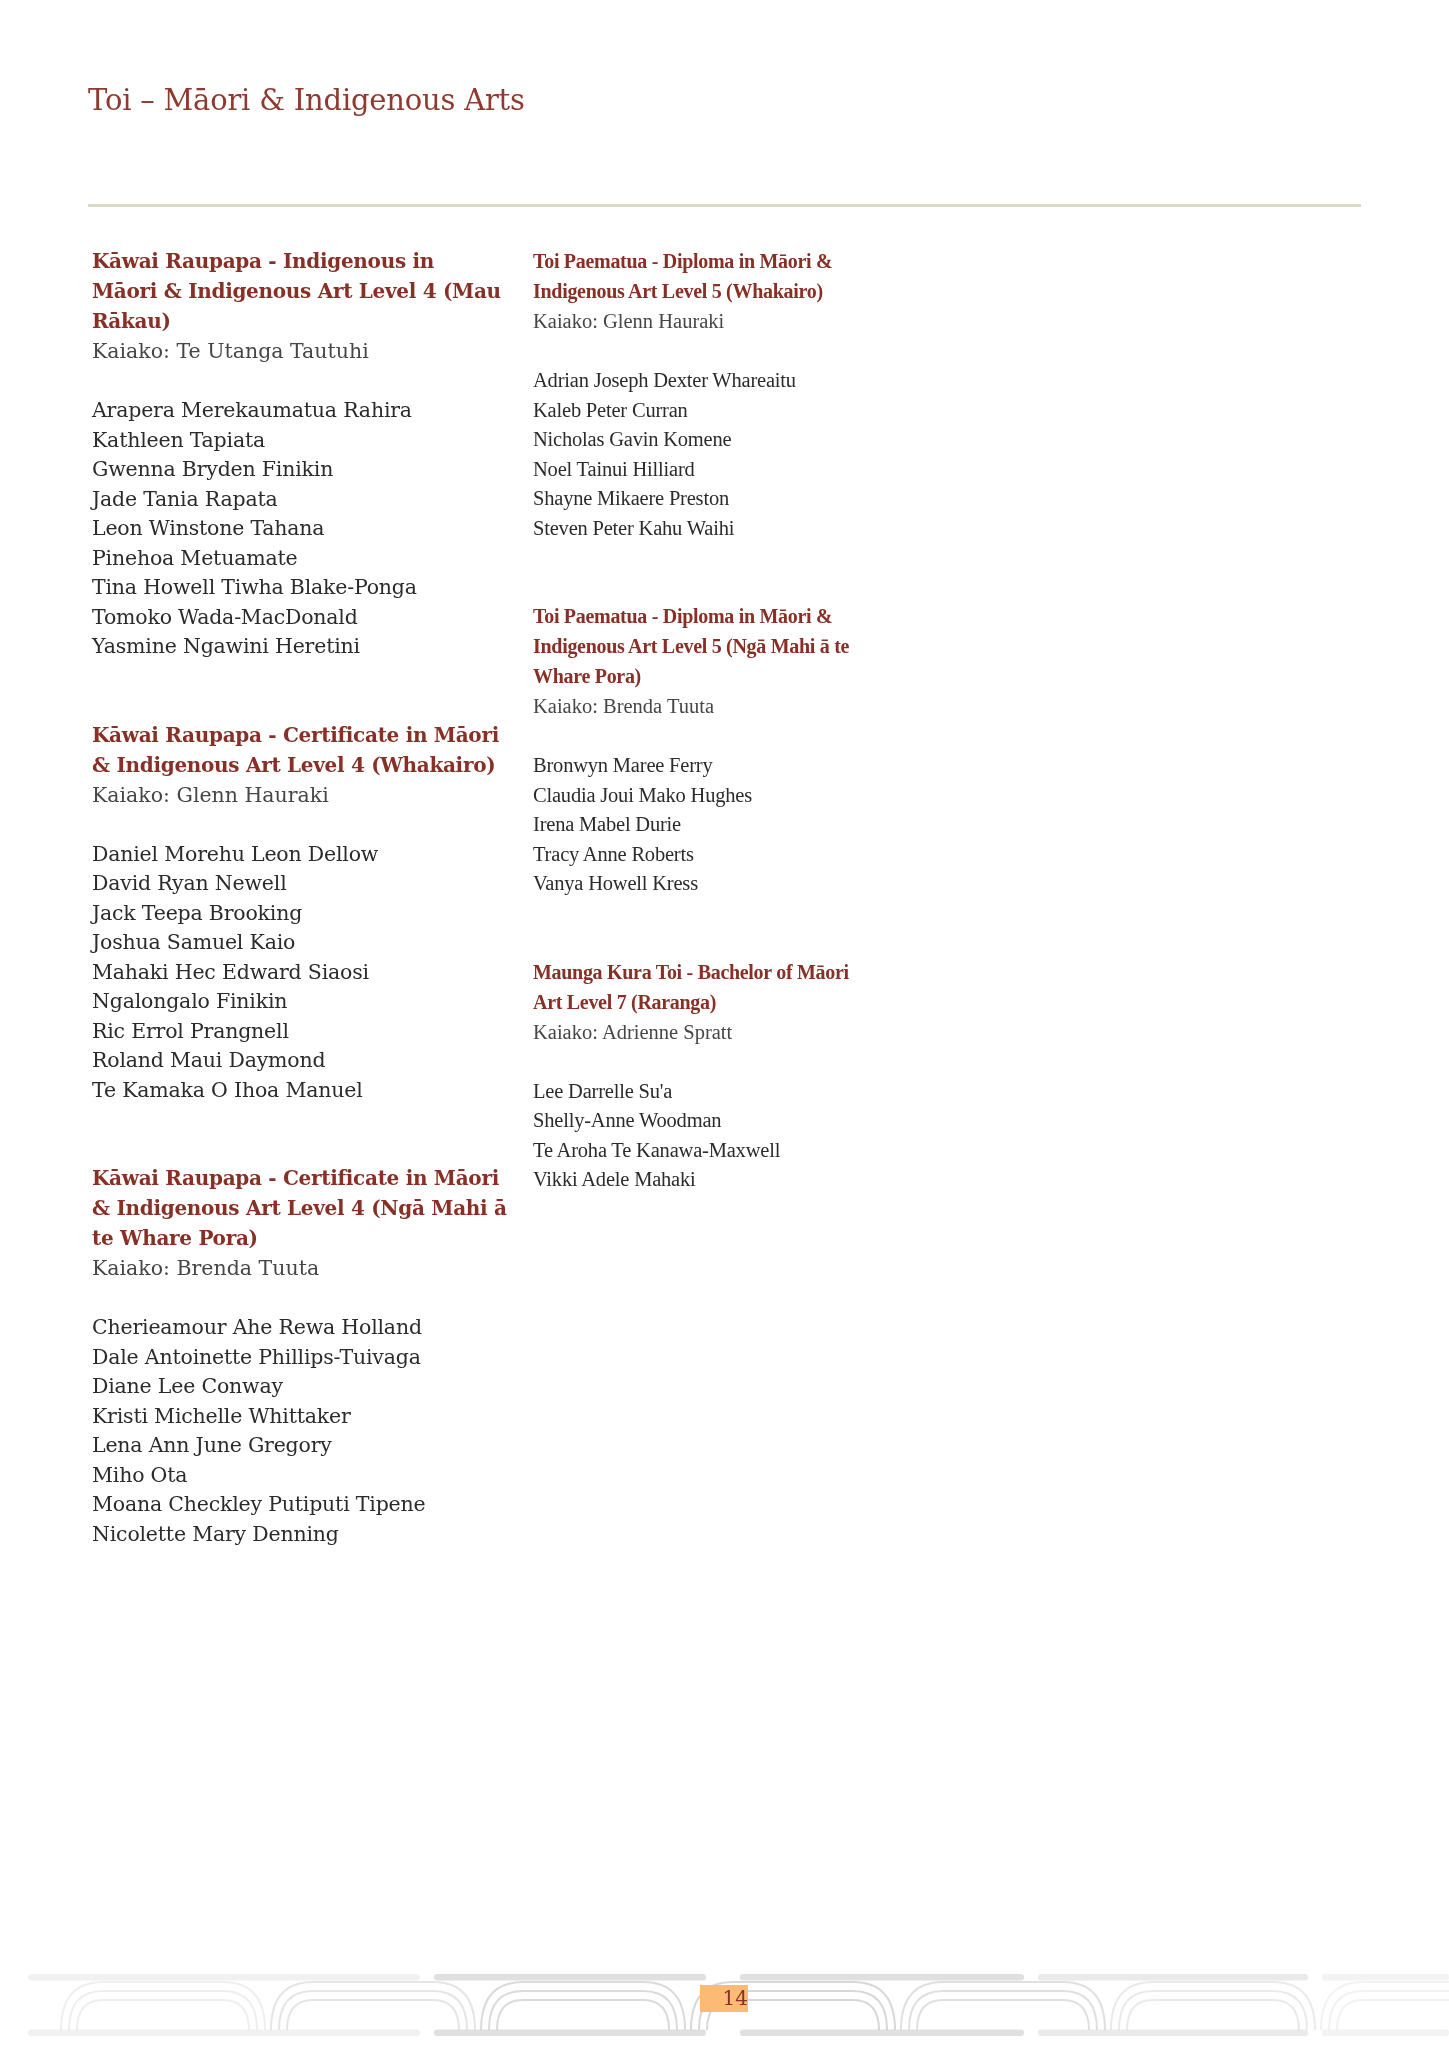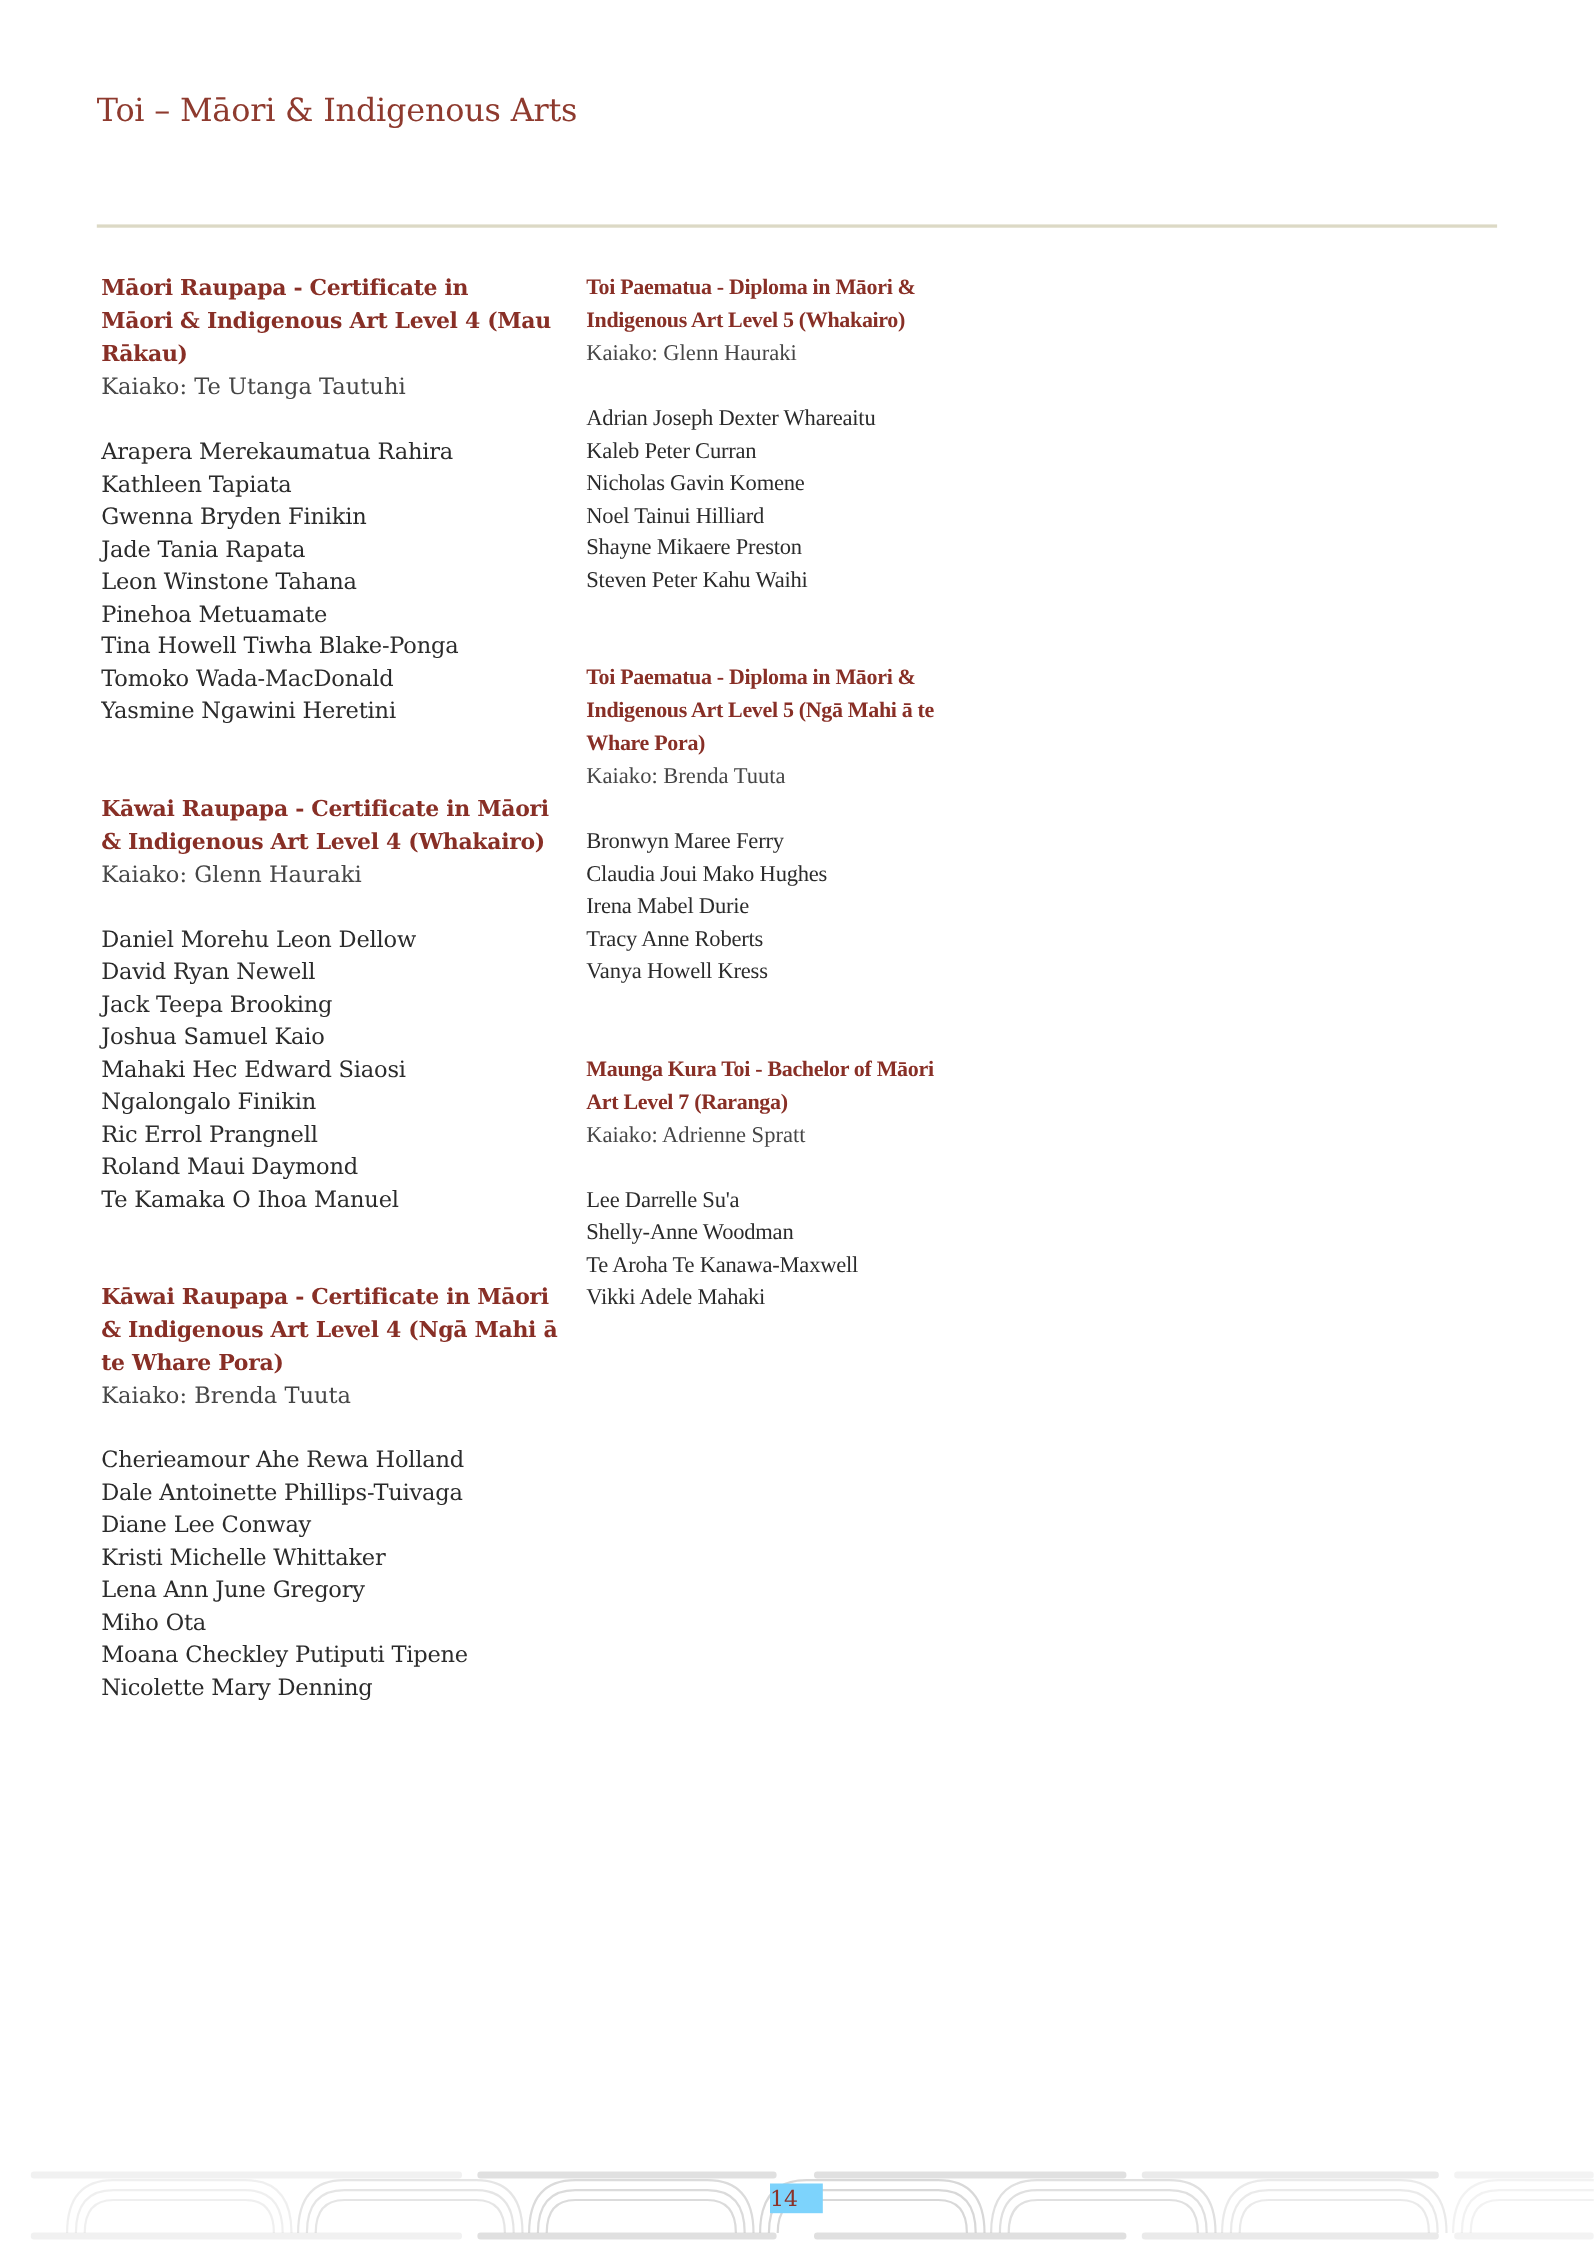--- a/index.html
+++ b/index.html
@@ -36,34 +36,34 @@
     font-size:20.5px; line-height:29.5px; color:#2b2b2b;
     letter-spacing:-0.2px; white-space:nowrap;
   }
   .footer-art {
     position:absolute; left:0; top:1966px;
     width:1449px; height:80px; display:block;
   }
   .page-number {
     position:absolute; left:700px; top:1985px;
     width:48px; height:27px; line-height:27px;
-    text-align:left; background:#7dd3fc;
+    text-align:right; background:#fdba74;
     font-size:20px; color:#8a3229;
   }
 </style>
 </head>
 <body>
 
 <h1 class="page-title">Toi – Māori &amp; Indigenous Arts</h1>
 <div class="rule"></div>
 
 <div class="col col-left">
   <div class="section">
     <div class="heading">
-        <div class="hline">Māori Raupapa - Certificate in</div>
+        <div class="hline">Kāwai Raupapa - Indigenous in</div>
         <div class="hline">Māori &amp; Indigenous Art Level 4 (Mau</div>
         <div class="hline">Rākau)</div>
       </div>
     <div class="kaiako">Kaiako: Te Utanga Tautuhi</div>
     <div class="students">
         <div class="student">Arapera Merekaumatua Rahira</div>
         <div class="student">Kathleen Tapiata</div>
         <div class="student">Gwenna Bryden Finikin</div>
         <div class="student">Jade Tania Rapata</div>
         <div class="student">Leon Winstone Tahana</div>

